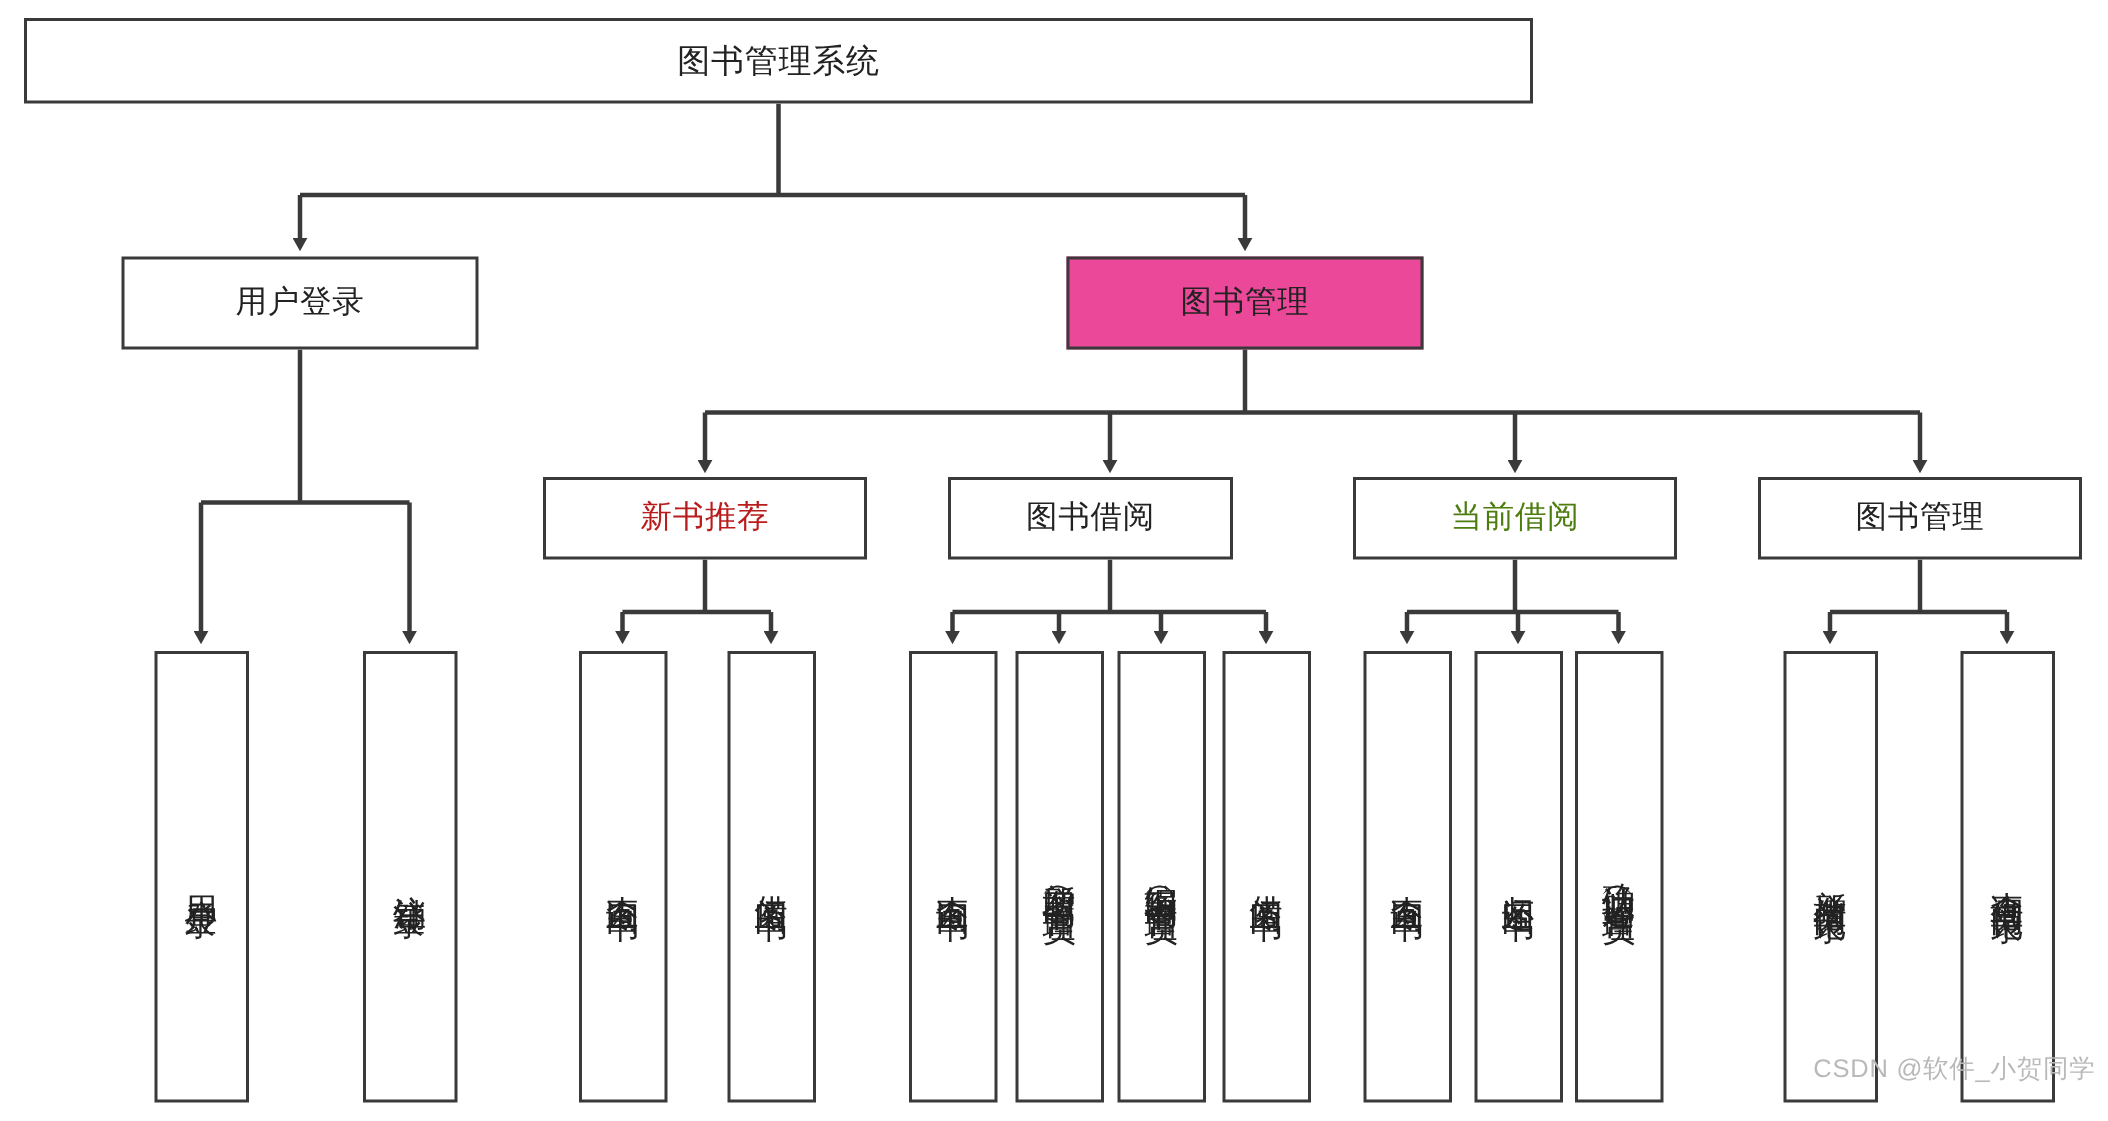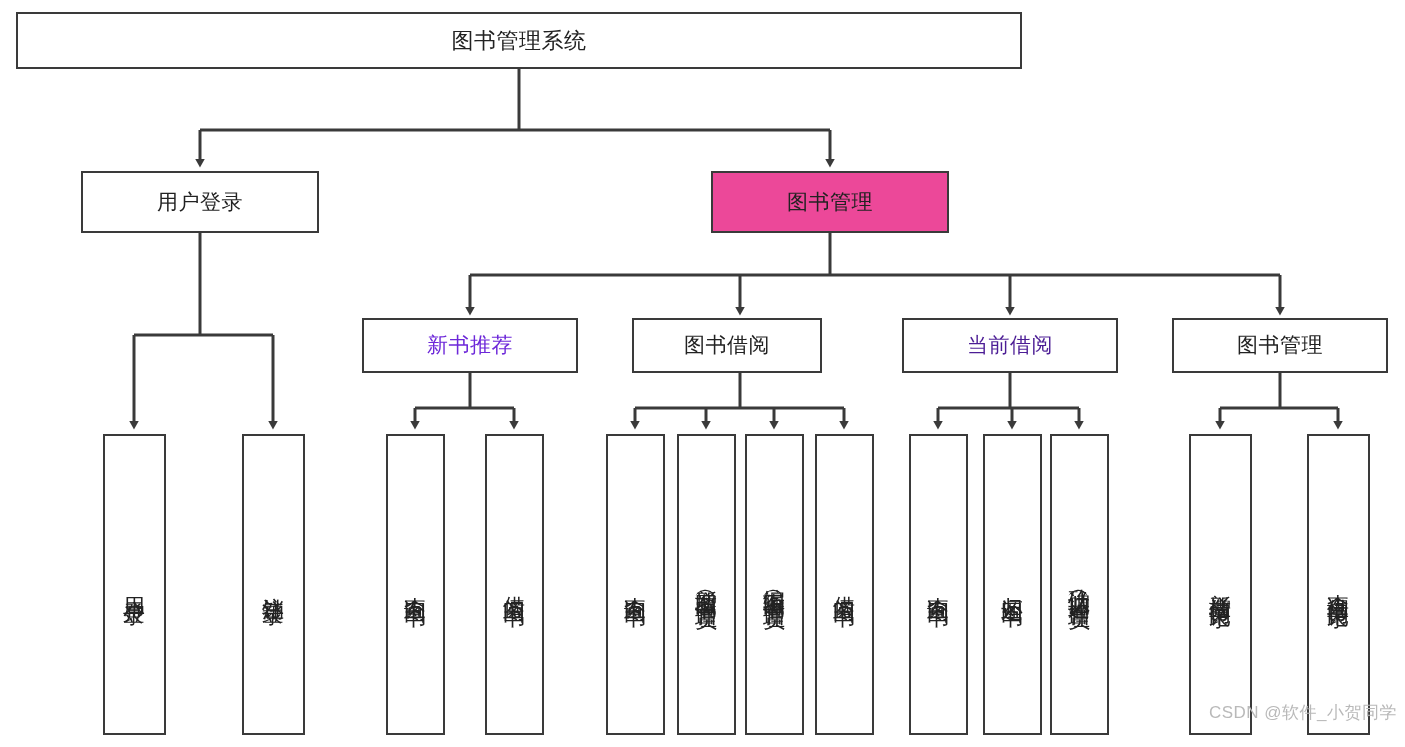--- a/index.html
+++ b/index.html
@@ -139,27 +139,27 @@
   </div>
 
   <div class="node horizontal" style="left: 81px; top: 171px; width: 238px; height: 62px; border-color: rgb(58, 58, 58); background: rgb(255, 255, 255);">
     <span class="node-label" style="color: rgb(34, 34, 34);">用户登录</span>
   </div>
   <div class="node horizontal" style="left: 711px; top: 171px; width: 238px; height: 62px; border-color: rgb(58, 58, 58); background: #ec4899;">
     <span class="node-label" style="color: rgb(34, 34, 34);">图书管理</span>
   </div>
 
   <div class="node horizontal" style="left: 362px; top: 318px; width: 216px; height: 55px; border-color: rgb(58, 58, 58); background: rgb(255, 255, 255);">
-    <span class="node-label" style="color: #6d28d9;">新书推荐</span>
+    <span class="node-label" style="color: #b91c1c;">新书推荐</span>
   </div>
   <div class="node horizontal" style="left: 632px; top: 318px; width: 190px; height: 55px; border-color: rgb(58, 58, 58); background: rgb(255, 255, 255);">
     <span class="node-label" style="color: rgb(34, 34, 34);">图书借阅</span>
   </div>
   <div class="node horizontal" style="left: 902px; top: 318px; width: 216px; height: 55px; border-color: rgb(58, 58, 58); background: rgb(255, 255, 255);">
-    <span class="node-label" style="color: #4c1d95;">当前借阅</span>
+    <span class="node-label" style="color: #4d7c0f;">当前借阅</span>
   </div>
   <div class="node horizontal" style="left: 1172px; top: 318px; width: 216px; height: 55px; border-color: rgb(58, 58, 58); background: rgb(255, 255, 255);">
     <span class="node-label" style="color: rgb(34, 34, 34);">图书管理</span>
   </div>
 
   <div class="node vertical" style="left: 103px; top: 434px; width: 63px; height: 301px; border-color: rgb(58, 58, 58); background: rgb(255, 255, 255);">
     <span class="node-label" style="color: rgb(34, 34, 34);">用户登录</span>
   </div>
   <div class="node vertical" style="left: 242px; top: 434px; width: 63px; height: 301px; border-color: rgb(58, 58, 58); background: rgb(255, 255, 255);">
     <span class="node-label" style="color: rgb(34, 34, 34);">注销登录</span>

